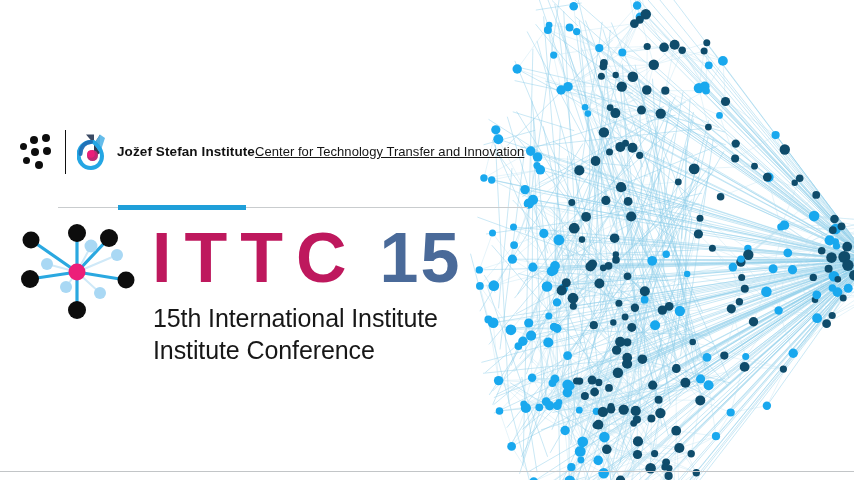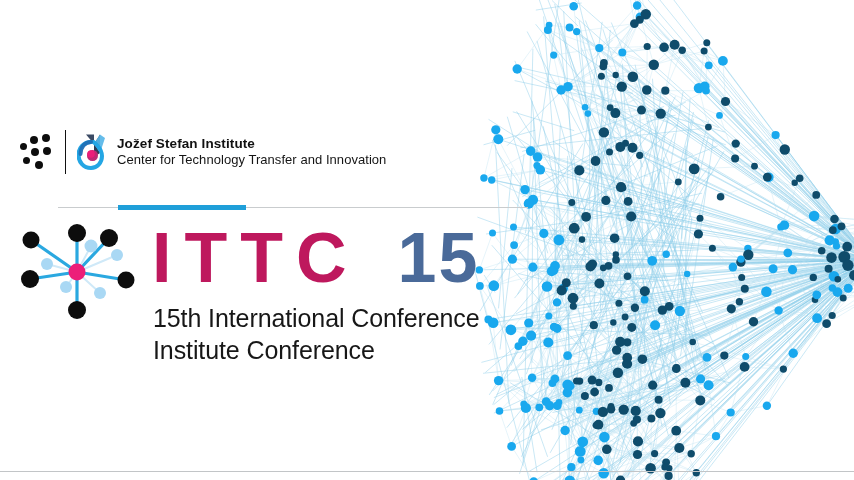--- a/index.html
+++ b/index.html
@@ -13,36 +13,36 @@
   
   #network-art{position:absolute;left:470px;top:-40px;width:430px;height:560px;overflow:hidden;}
   #network-art svg{display:block;}
 
   
   #jsi-logo{position:absolute;left:18px;top:126px;height:52px;display:flex;align-items:center;}
   #jsi-dots{width:40px;height:44px;position:relative;flex:0 0 auto;}
   #jsi-dots span{position:absolute;background:#0d0d0d;border-radius:50%;display:block;}
   #jsi-divider{width:1px;height:44px;background:#111;margin:0 11px 0 7px;flex:0 0 auto;}
   #jsi-mark{width:30px;height:38px;flex:0 0 auto;margin-right:10px;}
-  #jsi-text{display:flex;flex-direction:column;justify-content:center;}
+  #jsi-text{display:flex;flex-direction:row;justify-content:center;}
   #jsi-title{font-size:13.5px;font-weight:bold;color:#111;letter-spacing:.1px;line-height:1.22;white-space:nowrap;}
-  #jsi-subtitle{font-size:13px;font-weight:normal;color:#151515;letter-spacing:.05px;line-height:1.25;white-space:nowrap;}
+  #jsi-subtitle{font-size:13px;font-weight:normal;color:#151515;letter-spacing:.05px;line-height:1.25;white-space:nowrap;text-decoration:underline;}
 
   
   #rule-wrap{position:absolute;left:58px;top:205px;width:470px;height:6px;}
   #rule-base{position:absolute;left:0;top:2px;width:470px;height:1px;background:#c9ccce;}
   #rule-accent{position:absolute;left:60px;top:0;width:128px;height:5px;background:#1f9fd9;}
 
   
   #ittc-mark{position:absolute;left:14px;top:222px;width:126px;height:100px;}
 
   
   #ittc-word{position:absolute;left:152px;top:222px;height:72px;display:flex;align-items:center;}
   #ittc-letters{font-size:70px;font-weight:bold;letter-spacing:13px;color:#be185d;line-height:1;}
-  #ittc-number{font-size:70px;font-weight:bold;letter-spacing:2px;color:#4a6a99;line-height:1;margin-left:38px;}
+  #ittc-number{font-size:70px;font-weight:bold;letter-spacing:2px;color:#4a6a99;line-height:1;margin-left:20px;}
 
   
   #conf-title{position:absolute;left:153px;top:302px;width:430px;color:#171717;
     font-size:25px;line-height:1.28;font-weight:normal;letter-spacing:-.1px;}
   #conf-title div{white-space:nowrap;}
 
   
   #bottom-rule{position:absolute;left:0;top:471px;width:854px;height:1px;background:#c2c5c7;}
 </style>
 </head>
@@ -472,19 +472,19 @@
     </g>
     <circle cx="63" cy="50" r="8.5" fill="#ec1e79"></circle>
   </svg>
 
   <div id="ittc-word">
     <span id="ittc-letters">ITTC</span>
     <span id="ittc-number">15</span>
   </div>
 
   <div id="conf-title">
-    <div>15th International Conference</div>
+    <div>15th International Institute</div>
     <div>Institute Conference</div>
   </div>
 
   <div id="bottom-rule"></div>
 
 </div>
 
 </body></html>

